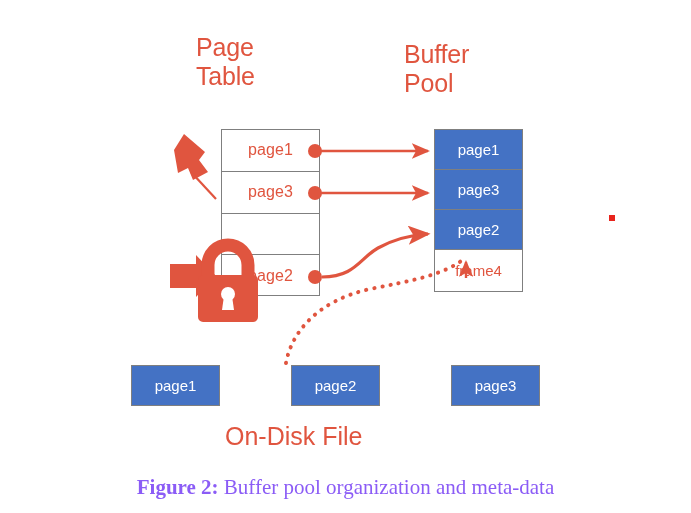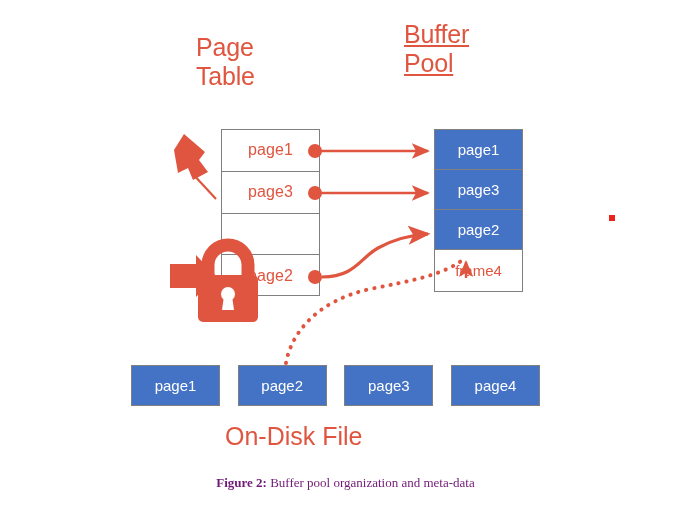--- a/index.html
+++ b/index.html
@@ -23,21 +23,21 @@
     position: absolute;
     color: #E0553F;
     font-size: 25px;
     line-height: 29px;
     text-align: left;
     font-weight: 400;
     white-space: pre-line;
     letter-spacing: -0.2px;
   }
   #heading-page-table { left: 196px; top: 33px; width: 148px; }
-  #heading-buffer-pool { left: 404px; top: 20px; width: 148px; text-decoration: underline; }
+  #heading-buffer-pool { left: 404px; top: 40px; width: 148px; }
 
   #label-ondisk {
     position: absolute;
     left: 225px;
     top: 421px;
     width: 240px;
     color: #E0553F;
     font-size: 25px;
     line-height: 30px;
   }
@@ -137,22 +137,22 @@
   }
 
   
   #caption {
     position: absolute;
     left: 0;
     top: 475px;
     width: 691px;
     text-align: center;
     font-family: "Liberation Serif", serif;
-    font-size: 13px;
-    color: #701a75;
+    font-size: 21px;
+    color: #8b5cf6;
   }
   #caption .cap-bold { font-weight: bold; }
 </style>
 </head>
 <body>
 
 <div id="page">
 
   <div class="heading" id="heading-page-table">Page
 Table</div>
@@ -192,23 +192,20 @@
 
   <div id="disk-file">
     <div class="disk-block">
       <span class="disk-label">page1</span>
     </div>
     <div class="disk-block">
       <span class="disk-label">page2</span>
     </div>
     <div class="disk-block">
       <span class="disk-label">page3</span>
-    </div>
-    <div class="disk-block">
-      <span class="disk-label">page4</span>
     </div>
   </div>
 
   <div id="label-ondisk">On-Disk File</div>
 
   <svg id="overlay" viewBox="0 0 691 513">
     <defs>
       <marker id="arrowhead" markerWidth="7" markerHeight="6" refX="6.2" refY="3" orient="auto">
         <path d="M0,0 L7,3 L0,6 L1.6,3 Z" fill="#E0553F"></path>
       </marker>

